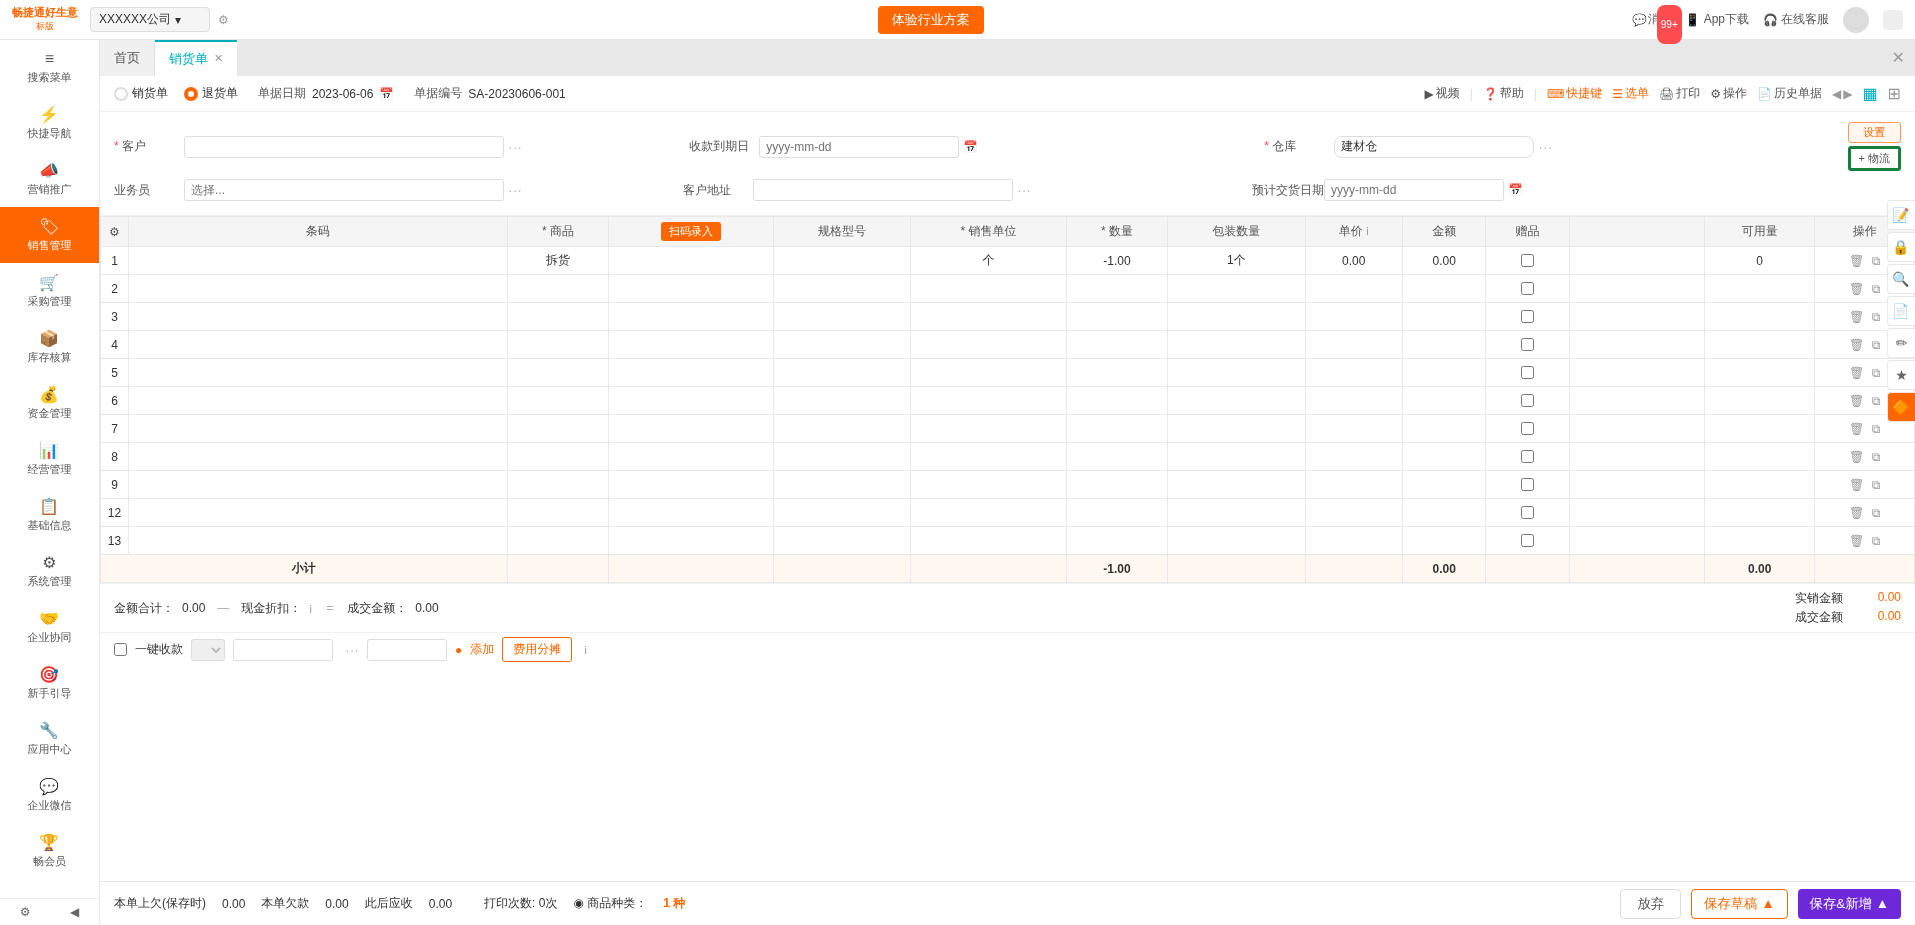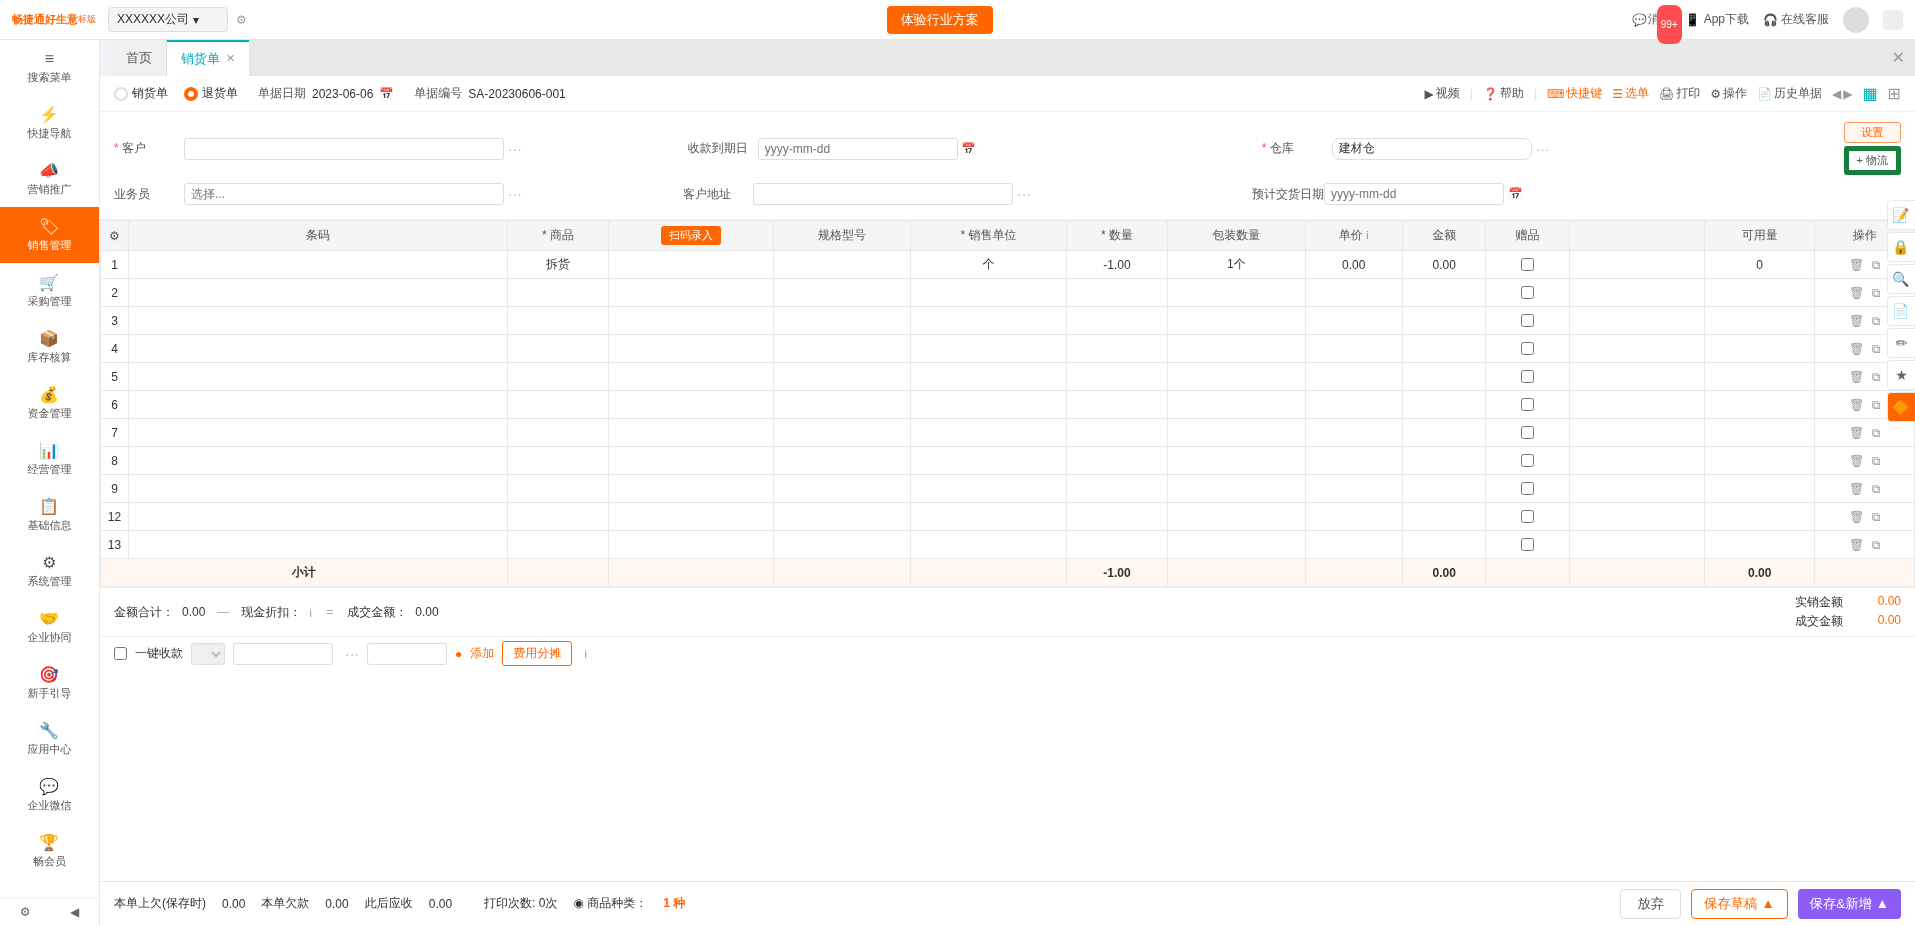--- a/index.html
+++ b/index.html
@@ -8,21 +8,21 @@
     
     .app-container { display: flex; flex-direction: column; height: 925px; }
     .top-bar { height: 40px; background: #fff; display: flex; align-items: center; padding: 0 12px; border-bottom: 1px solid #e8e8e8; flex-shrink: 0; }
     .main-layout { display: flex; flex: 1; overflow: hidden; }
     .sidebar { width: 100px; background: #fff; border-right: 1px solid #e8e8e8; display: flex; flex-direction: column; overflow-y: auto; flex-shrink: 0; }
     .content-area { flex: 1; display: flex; flex-direction: column; overflow: hidden; }
     .tab-bar { height: 36px; background: #f5f5f5; display: flex; align-items: center; border-bottom: 1px solid #e8e8e8; flex-shrink: 0; }
     .main-content { flex: 1; overflow-y: auto; background: #fff; }
 
     
-    .top-bar-logo { display: flex; flex-direction: row; align-items: center; margin-right: 12px; }
+    .top-bar-logo { display: flex; flex-direction: column; align-items: center; margin-right: 12px; }
     .logo-text { color: #ff6600; font-size: 11px; font-weight: bold; line-height: 1.2; }
     .logo-sub { color: #ff6600; font-size: 9px; }
     .company-selector { display: flex; align-items: center; background: #f5f5f5; border: 1px solid #ddd; border-radius: 4px; padding: 3px 8px; cursor: pointer; min-width: 120px; gap: 4px; }
     .action-btn-primary { background: #ff6600; color: #fff; border: none; border-radius: 4px; padding: 5px 14px; cursor: pointer; font-size: 13px; }
     .top-right-items { display: flex; align-items: center; gap: 14px; font-size: 12px; color: #555; }
     .badge-wrap { position: relative; display: inline-flex; align-items: center; }
     .badge { background: #ff4d4f; color: #fff; border-radius: 8px; font-size: 10px; padding: 14px 4px; position: absolute; top: -6px; right: -10px; min-width: 16px; text-align: center; margin-left: 20px; }
     .avatar { width: 26px; height: 26px; border-radius: 50%; background: #ddd; }
     .sidebar-item { display: flex; flex-direction: column; align-items: center; padding: 10px 4px; cursor: pointer; font-size: 11px; color: #555; gap: 2px; }
     .sidebar-item.active { background: #ff6600; color: #fff; }
@@ -69,26 +69,26 @@
     .checkbox-cell { display: flex; justify-content: center; align-items: center; }
     .del-btn { cursor: pointer; color: #999; }
 
     
     .summary-bar { padding: 6px 14px; display: flex; align-items: center; gap: 8px; background: #fff; border-top: 1px solid #f0f0f0; font-size: 12px; }
     .payment-bar { padding: 4px 14px; display: flex; align-items: center; gap: 8px; background: #fff; border-top: 1px solid #f0f0f0; font-size: 12px; }
     .footer-bar { height: 44px; background: #fff; border-top: 1px solid #e8e8e8; display: flex; align-items: center; padding: 0 14px; gap: 16px; font-size: 12px; flex-shrink: 0; }
     .footer-actions { margin-left: auto; display: flex; gap: 10px; }
     .btn-abandon { border: 1px solid #ddd; background: #fff; border-radius: 4px; padding: 5px 16px; cursor: pointer; color: #555; }
     .btn-save-draft { border: 1px solid #ff6600; background: #fff; color: #ff6600; border-radius: 4px; padding: 5px 12px; cursor: pointer; display: flex; align-items: center; gap: 4px; }
-    .btn-save-new { background: #8b5cf6; color: #fff; border: none; border-radius: 4px; padding: 5px 12px; cursor: pointer; display: flex; align-items: center; gap: 4px; }
+    .btn-save-new { background: #6d28d9; color: #fff; border: none; border-radius: 4px; padding: 5px 12px; cursor: pointer; display: flex; align-items: center; gap: 4px; }
     .btn-split { background: #fff; border: 1px solid #ff6600; color: #ff6600; border-radius: 3px; padding: 3px 10px; cursor: pointer; font-size: 12px; }
     .right-summary { margin-left: auto; display: flex; flex-direction: column; align-items: flex-end; font-size: 12px; gap: 2px; }
     .right-summary-row { display: flex; gap: 8px; }
     .setting-btn { background: #fff7f0; border: 1px solid #ff9960; color: #ff6600; border-radius: 3px; padding: 2px 8px; cursor: pointer; font-size: 11px; }
-    .flow-btn { background: #fff; border: 5px solid #15803d; color: #555; border-radius: 3px; padding: 2px 8px; cursor: pointer; font-size: 11px; }
+    .flow-btn { background: #fff; border: 3px solid #15803d; color: #555; border-radius: 3px; padding: 2px 8px; cursor: pointer; font-size: 11px; }
     .table-wrap { overflow-x: auto; }
     .add-icon { color: #ff6600; cursor: pointer; }
 
     
     .right-tools { position: fixed; right: 0; top: 200px; display: flex; flex-direction: column; gap: 0; z-index: 100; }
     .right-tool-btn { width: 28px; background: #fff; border: 1px solid #e8e8e8; border-right: none; padding: 6px 4px; cursor: pointer; display: flex; align-items: center; justify-content: center; font-size: 14px; color: #666; border-radius: 4px 0 0 4px; margin-bottom: 2px; }
     .right-tool-btn.orange { background: #ff6600; color: #fff; }
 
     
     .info-icon { color: #999; cursor: pointer; font-size: 11px; }
@@ -206,21 +206,21 @@
         <span>畅会员</span>
       </div>
       <div class="sidebar-bottom">
         <span style="cursor:pointer;color:#666;">⚙</span>
         <span style="cursor:pointer;color:#666;">◀</span>
       </div>
     </div>
 
     <div class="content-area">
 
-      <div class="tab-bar" style="background:#e8e8e8;margin-left:12px;">
+      <div class="tab-bar" style="background:#e8e8e8;">
         <div class="tab-home" style="background:#f0f0f0;font-size:13px;color:#555;">首页</div>
         <div class="tab-active">
           <span>销货单</span>
           <span class="tab-close">✕</span>
         </div>
         <div style="margin-left:auto;margin-right:10px;">
           <span style="color:#999;font-size:16px;cursor:pointer;">✕</span>
         </div>
       </div>
 

